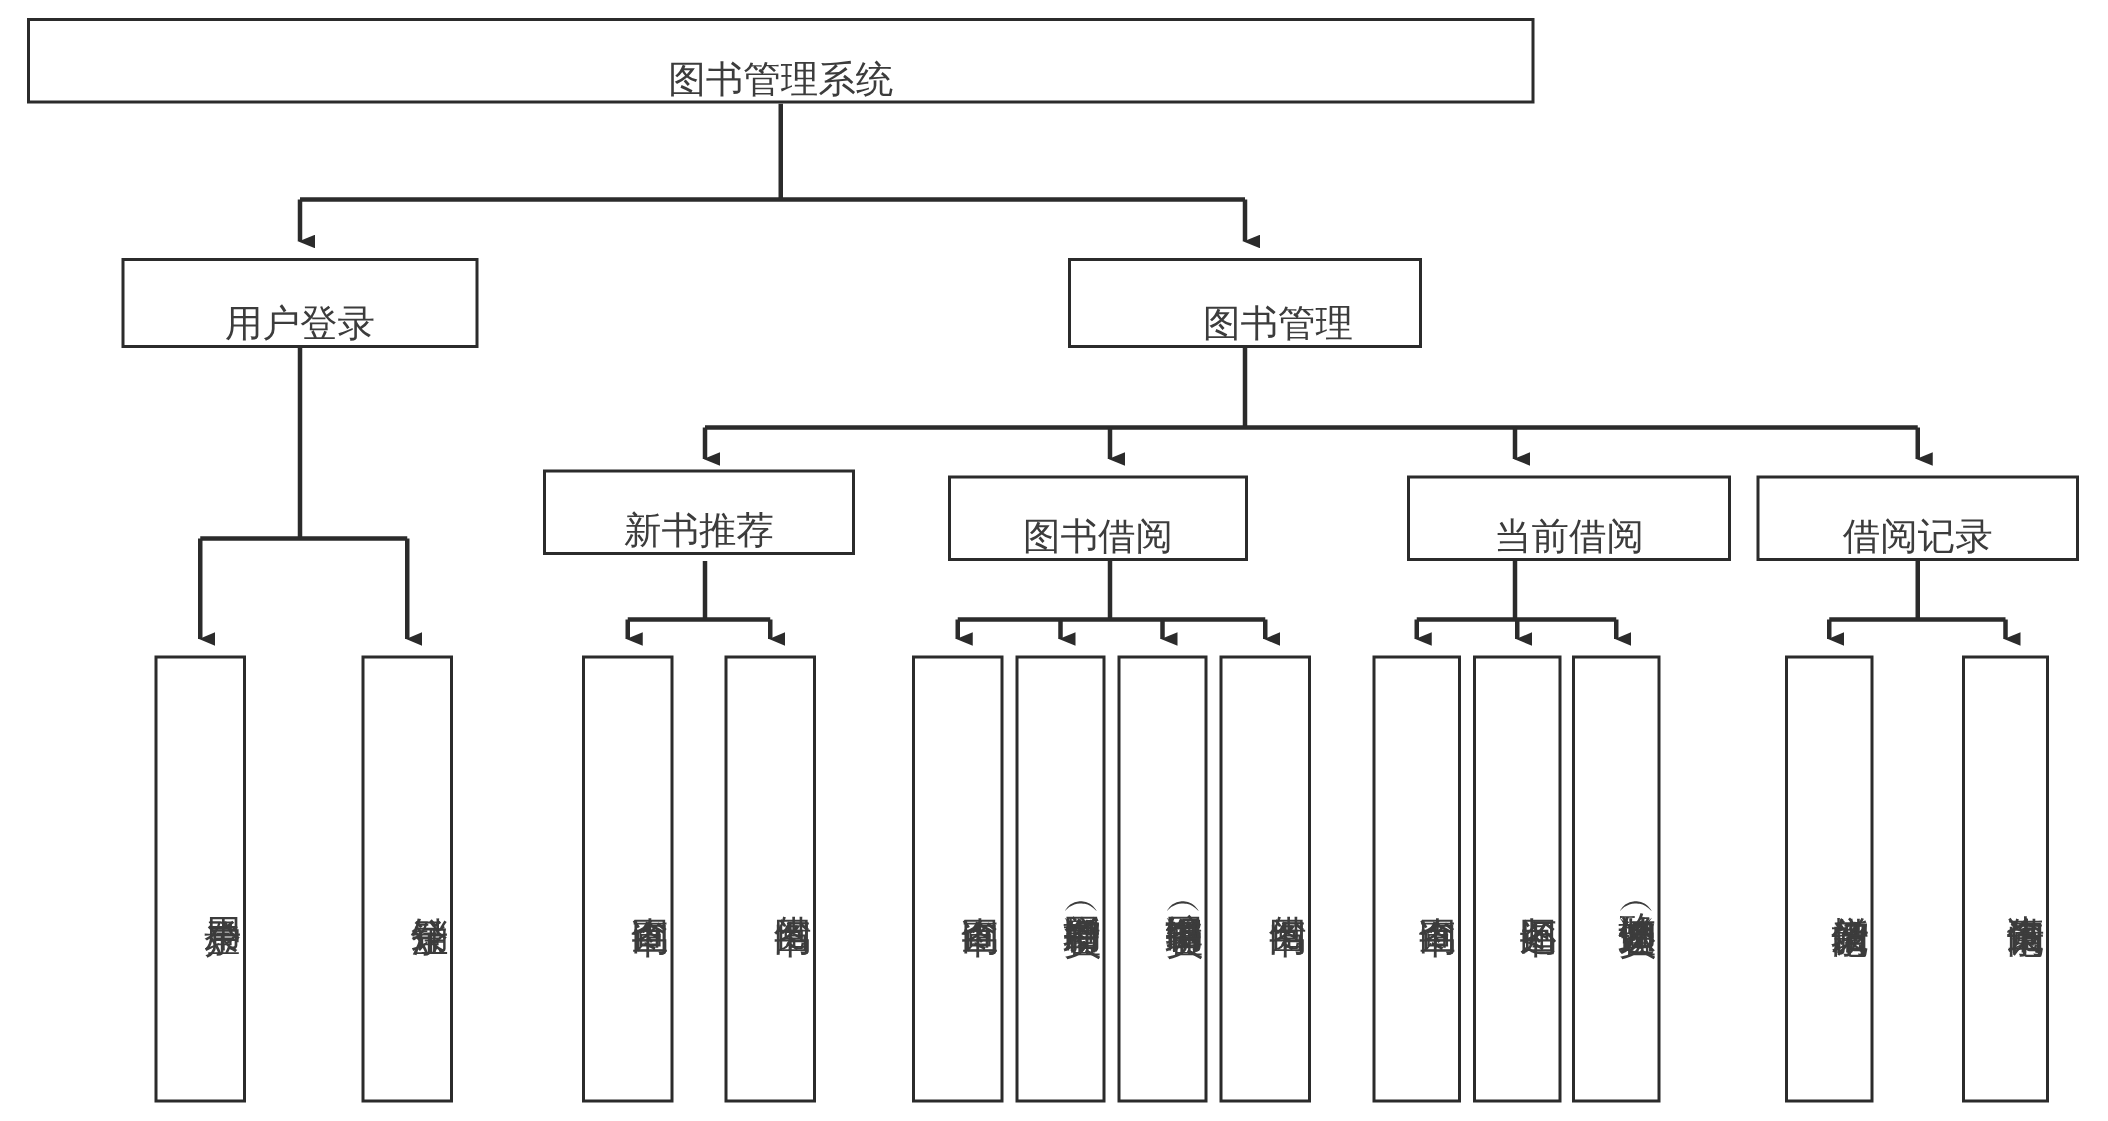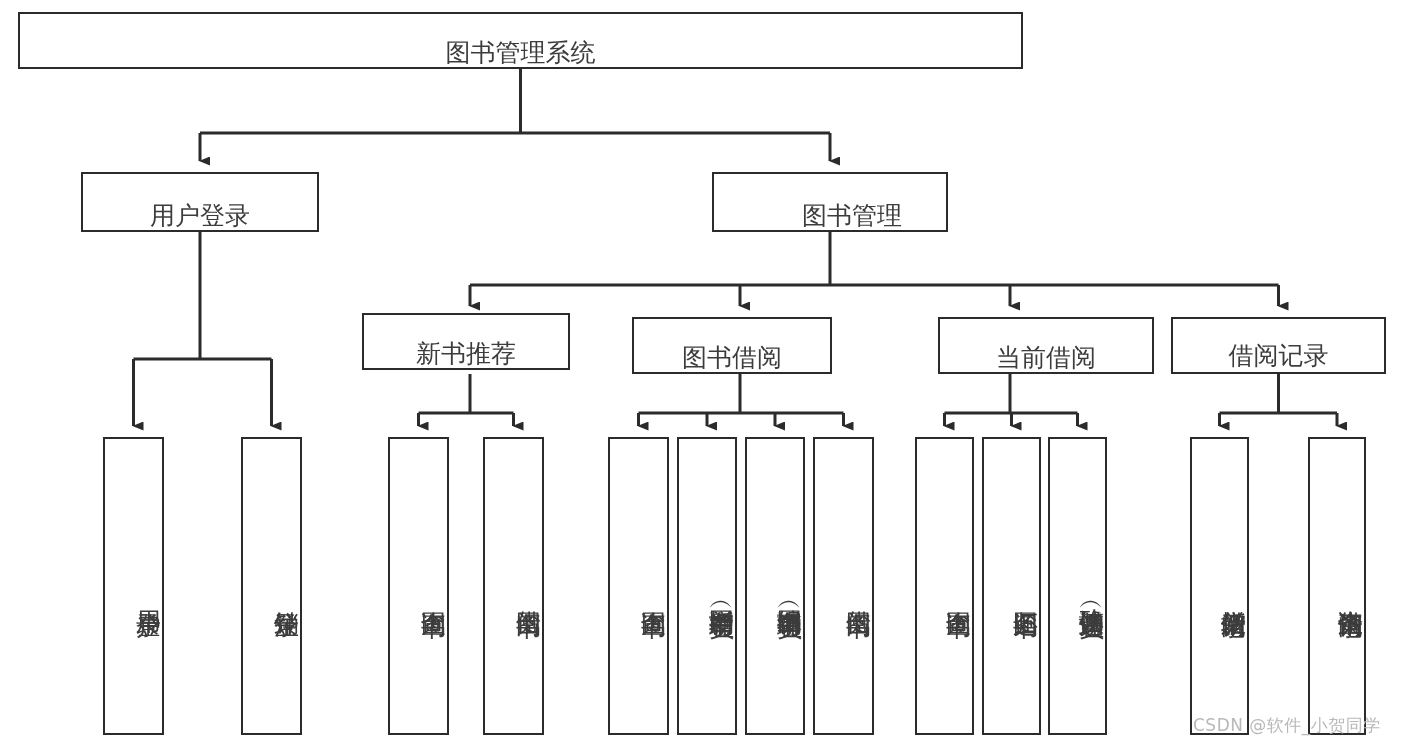--- a/index.html
+++ b/index.html
@@ -118,21 +118,21 @@
       </div>
       <div class="node horizontal" style="left: 362px; top: 313px; width: 208px; height: 57px;">
         <span>新书推荐</span>
       </div>
       <div class="node horizontal" style="left: 632px; top: 317px; width: 200px; height: 57px;">
         <span>图书借阅</span>
       </div>
       <div class="node horizontal" style="left: 902px; top: 317px; width: 216px; height: 57px; margin-left: 36px;">
         <span>当前借阅</span>
       </div>
-      <div class="node horizontal" style="left: 1171px; top: 317px; width: 215px; height: 57px; font-family: Liberation Mono, monospace;">
+      <div class="node horizontal" style="left: 1171px; top: 317px; width: 215px; height: 57px;">
         <span>借阅记录</span>
       </div>
       <div class="node vertical" style="left: 103px; top: 437px; width: 61px; height: 298px;">
         <span>用户登录</span>
       </div>
       <div class="node vertical" style="left: 241px; top: 437px; width: 61px; height: 298px;">
         <span>注销登录</span>
       </div>
       <div class="node vertical" style="left: 388px; top: 437px; width: 61px; height: 298px;">
         <span>查询图书</span>
@@ -162,14 +162,13 @@
         <span>确认归还（管理员）</span>
       </div>
       <div class="node vertical" style="left: 1190px; top: 437px; width: 59px; height: 298px;">
         <span>新增借阅记录</span>
       </div>
       <div class="node vertical" style="left: 1308px; top: 437px; width: 58px; height: 298px;">
         <span>查询借阅记录</span>
       </div>
     </div>
 
-  <div class="watermark">CSDN @软件_小贺同学</div>
 </div>
 
 </body></html>

